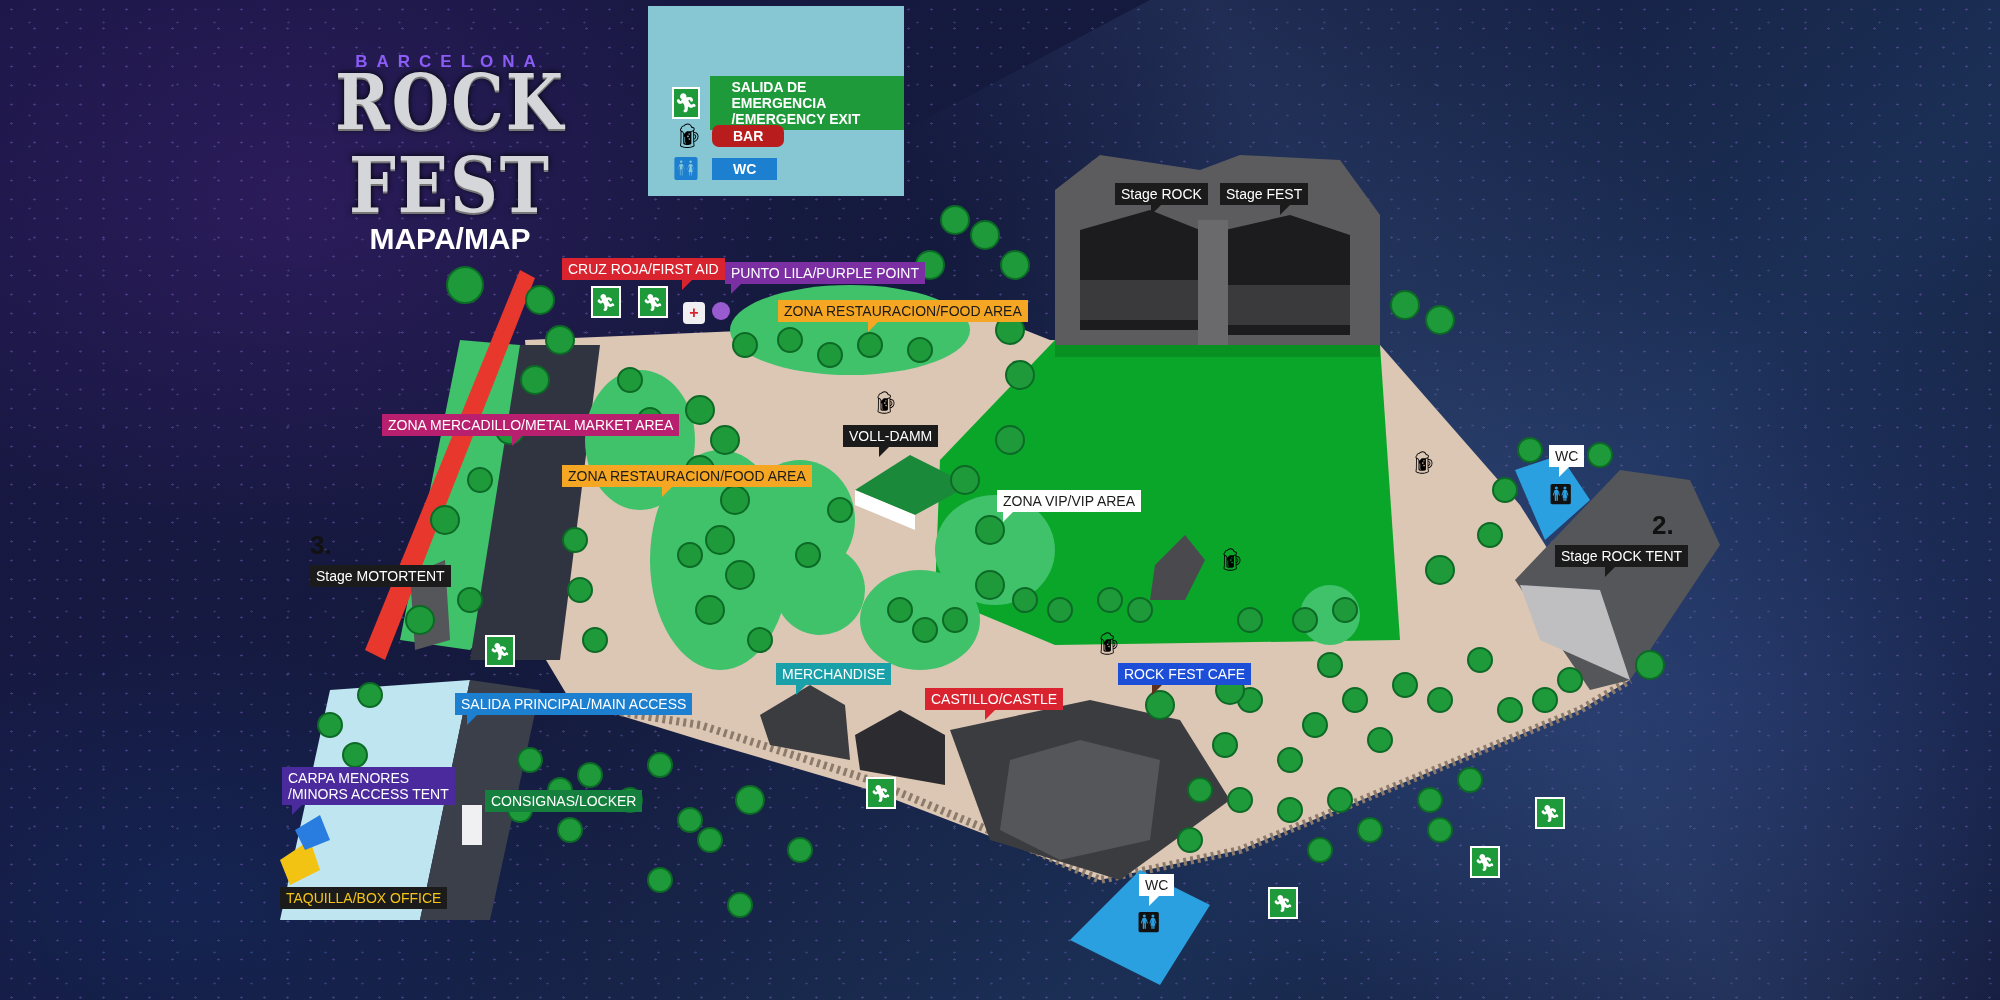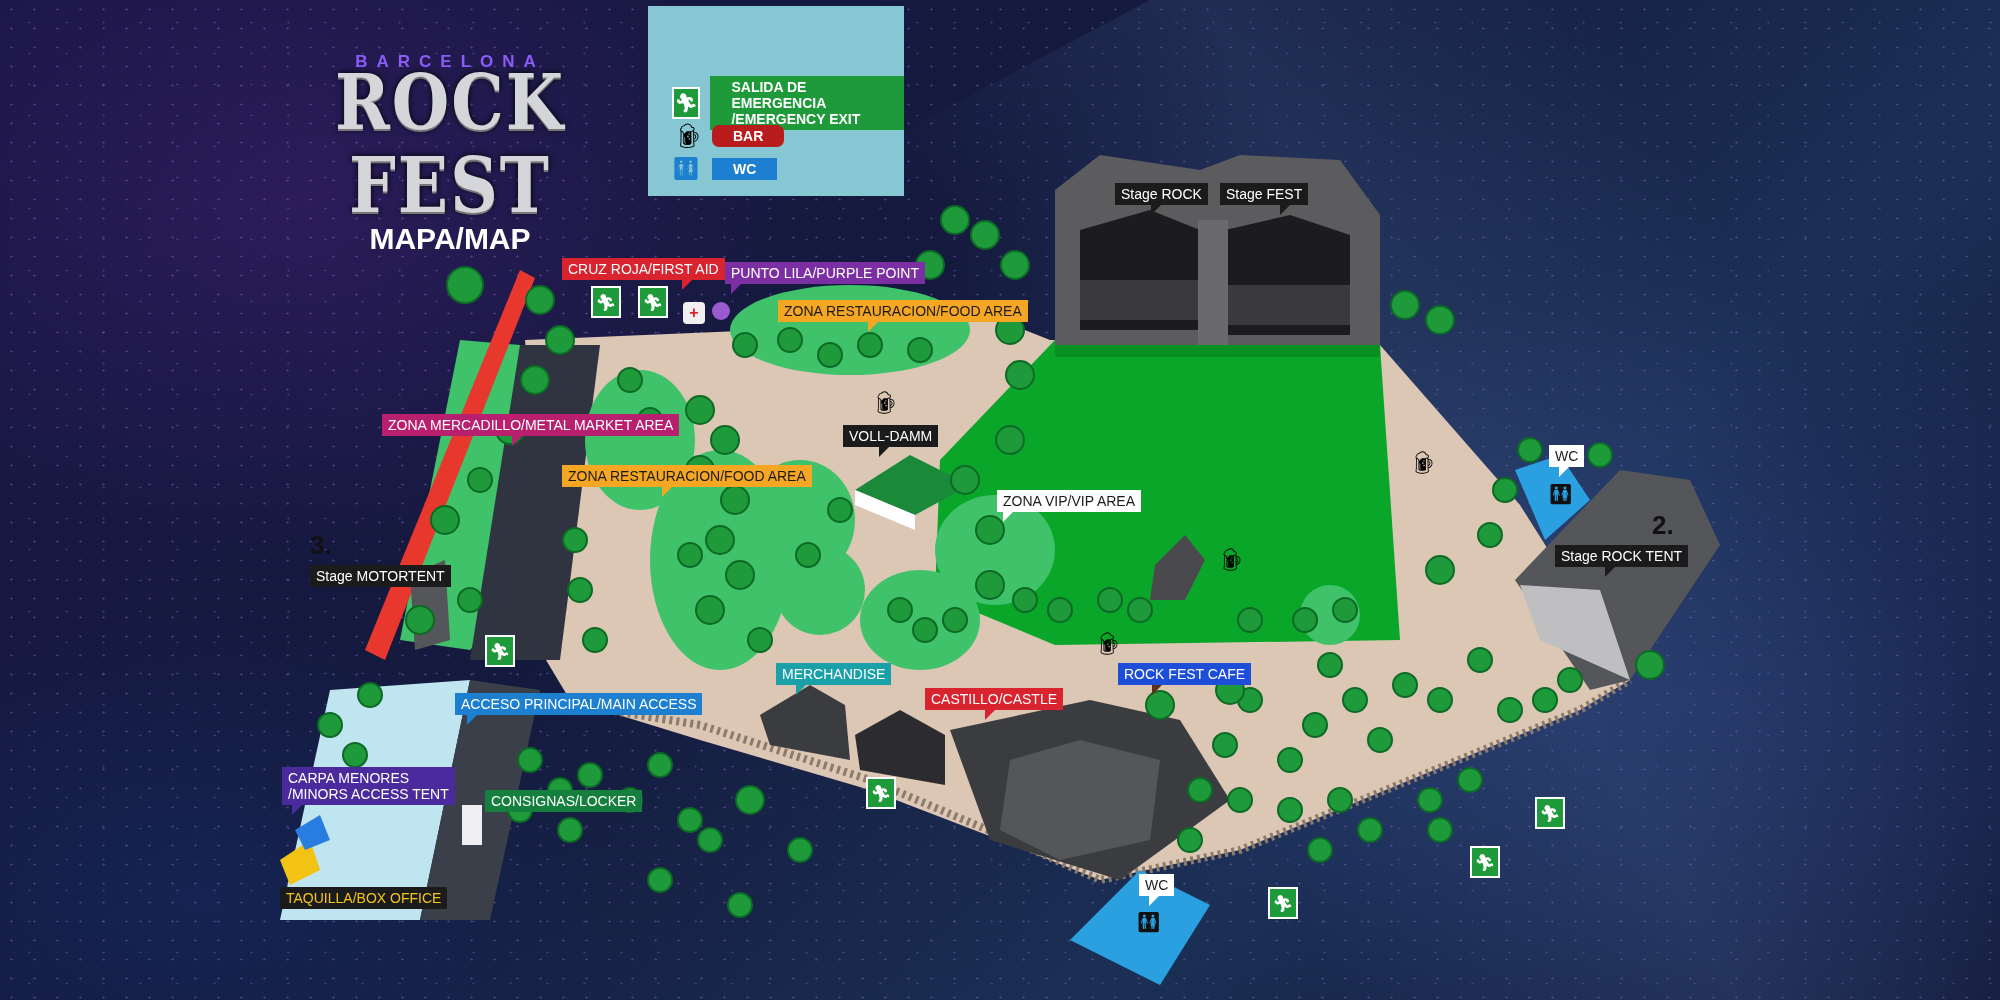--- a/index.html
+++ b/index.html
@@ -251,21 +251,21 @@
 <div class="lbl" style="left:778px;top:300px;background:#f5a623;color:#1b1b1b;--c:#f5a623;--tl:90px;">ZONA RESTAURACION/FOOD AREA</div>
 <div class="lbl" style="left:382px;top:414px;background:#b81f6e;--c:#b81f6e;--tl:130px;">ZONA MERCADILLO/METAL MARKET AREA</div>
 <div class="lbl" style="left:562px;top:465px;background:#f5a623;color:#1b1b1b;--c:#f5a623;--tl:100px;">ZONA RESTAURACION/FOOD AREA</div>
 <div class="lbl" style="left:843px;top:425px;background:#1b1b1b;--c:#1b1b1b;--tl:36px;">VOLL-DAMM</div>
 <div class="lbl" style="left:997px;top:490px;background:#ffffff;color:#1b1b1b;--c:#ffffff;--tl:6px;">ZONA VIP/VIP AREA</div>
 <div class="lbl" style="left:1549px;top:445px;background:#ffffff;color:#1b1b1b;--c:#ffffff;--tl:10px;">WC</div>
 <div class="lbl" style="left:1139px;top:874px;background:#ffffff;color:#1b1b1b;--c:#ffffff;--tl:10px;">WC</div>
 <div class="lbl" style="left:776px;top:663px;background:#1aa0a8;--c:#1aa0a8;--tl:20px;">MERCHANDISE</div>
 <div class="lbl" style="left:925px;top:688px;background:#d9232e;--c:#d9232e;--tl:60px;">CASTILLO/CASTLE</div>
 <div class="lbl" style="left:1098px;top:663px;background:#1d4ed8;margin-left:20px;--c:#5b2f1c;--tl:34px;">ROCK FEST CAFE</div>
-<div class="lbl" style="left:455px;top:693px;background:#1c7fd0;--c:#1c7fd0;--tl:12px;">ACCESO PRINCIPAL/MAIN ACCESS</div>
+<div class="lbl" style="left:455px;top:693px;background:#1c7fd0;--c:#1c7fd0;--tl:12px;">SALIDA PRINCIPAL/MAIN ACCESS</div>
 <div class="lbl" style="left:282px;top:767px;background:#4a2a9c;--c:#4a2a9c;--tl:10px;">
   <div>CARPA MENORES</div>
   <div>/MINORS ACCESS TENT</div>
 </div>
 <div class="lbl nobub" style="left:485px;top:790px;background:#15803d;--c:#1b1b1b;">CONSIGNAS/LOCKER</div>
 <div class="lbl nobub" style="left:280px;top:887px;background:#1b1b1b;color:#f5c518;--c:#1b1b1b;">TAQUILLA/BOX OFFICE</div>
 
 <div class="icon-exit" style="left:591px;top:286px;">🏃︎</div>
 <div class="icon-exit" style="left:638px;top:286px;">🏃︎</div>
 <div class="icon-exit" style="left:485px;top:635px;">🏃︎</div>

